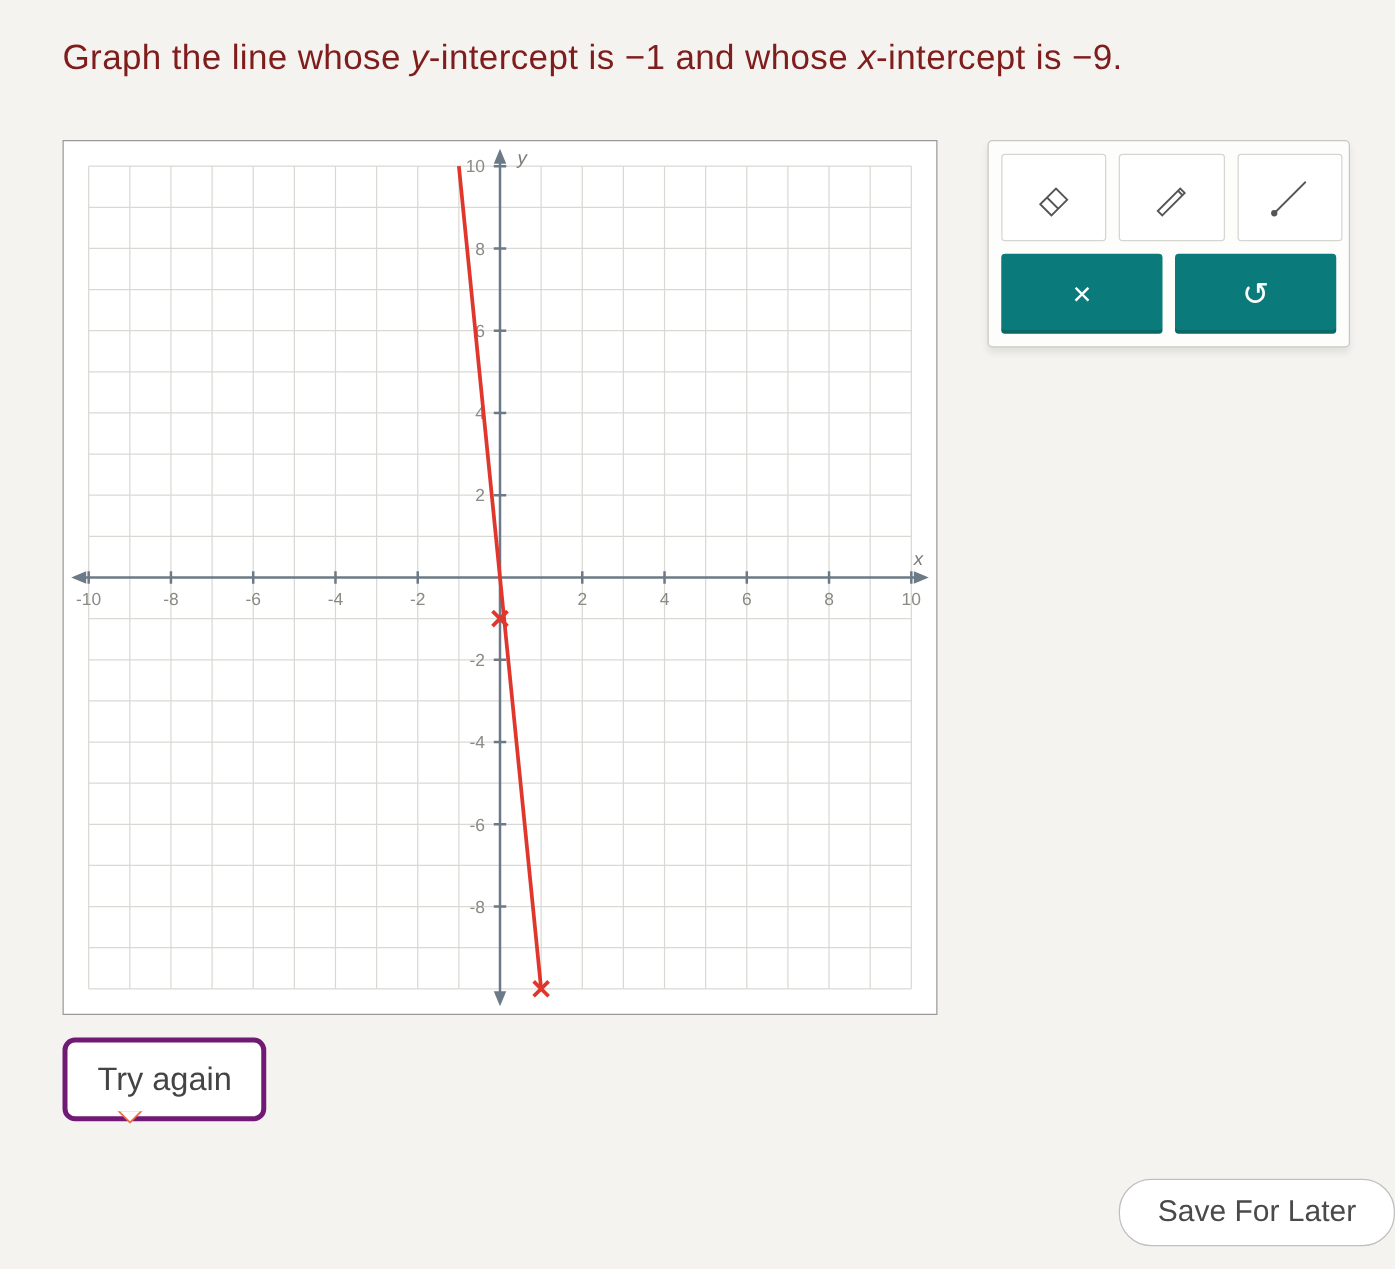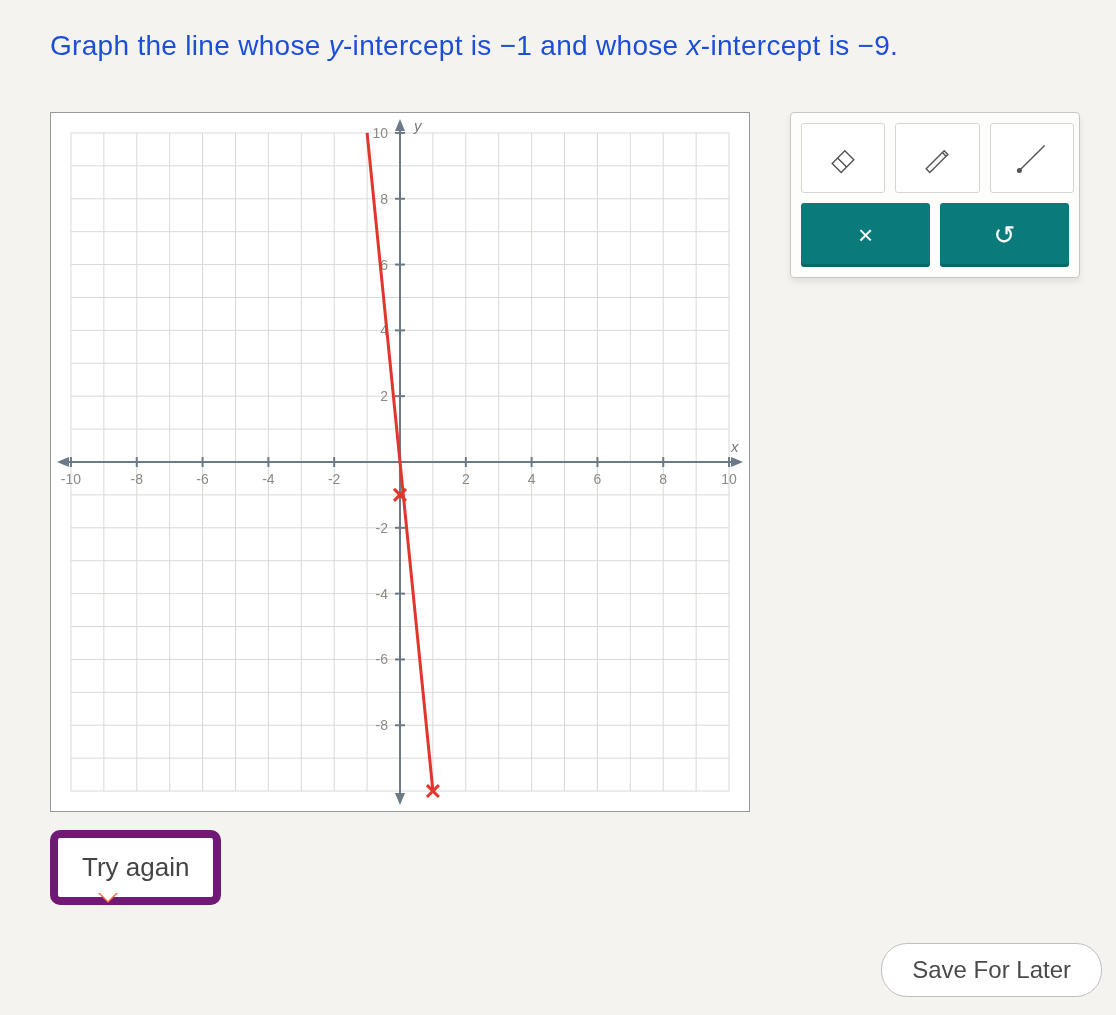--- a/index.html
+++ b/index.html
@@ -8,21 +8,21 @@
     background: #f5f3ef;
     width: 1116px;
     height: 1015px;
     padding: 30px 0 0 50px;
     color: #4a4a4a;
     position: relative;
     overflow: hidden;
   }
   .prompt {
     font-size: 28px;
-    color: #1d4ed8;
+    color: #7f1d1d;
     margin-bottom: 50px;
     letter-spacing: 0.3px;
   }
   .italic { font-style: italic; }
   .main-row {
     display: flex;
     align-items: flex-start;
     gap: 40px;
   }
   .graph-wrap {
@@ -74,21 +74,21 @@
     font-size: 26px;
     cursor: pointer;
     box-shadow: inset 0 -3px 0 rgba(0,0,0,.15);
   }
   .action-btn.undo { background:#0a7a7a; }
   .feedback {
     position: absolute;
     left: 50px;
     top: 830px;
     background: #fff;
-    border: 8px solid #701a75;
+    border: 4px solid #701a75;
     border-radius: 10px;
     padding: 14px 24px;
     font-size: 26px;
     color: #444;
   }
   .feedback::after {
     content: "";
     position: absolute;
     bottom: -16px;
     left: 40px;
@@ -100,21 +100,21 @@
     position: absolute;
     bottom: -12px;
     left: 42px;
     border: 8px solid transparent;
     border-top-color: #fff;
     z-index: 1;
   }
   .bottom-buttons {
     position: absolute;
     bottom: 18px;
-    right: 14px;
+    right: 0;
     display: flex;
     gap: 20px;
   }
   .pill-btn {
     background: #fff;
     border: 1px solid #bfbfbf;
     border-radius: 26px;
     padding: 12px 30px;
     font-size: 24px;
     color: #4a4a4a;

